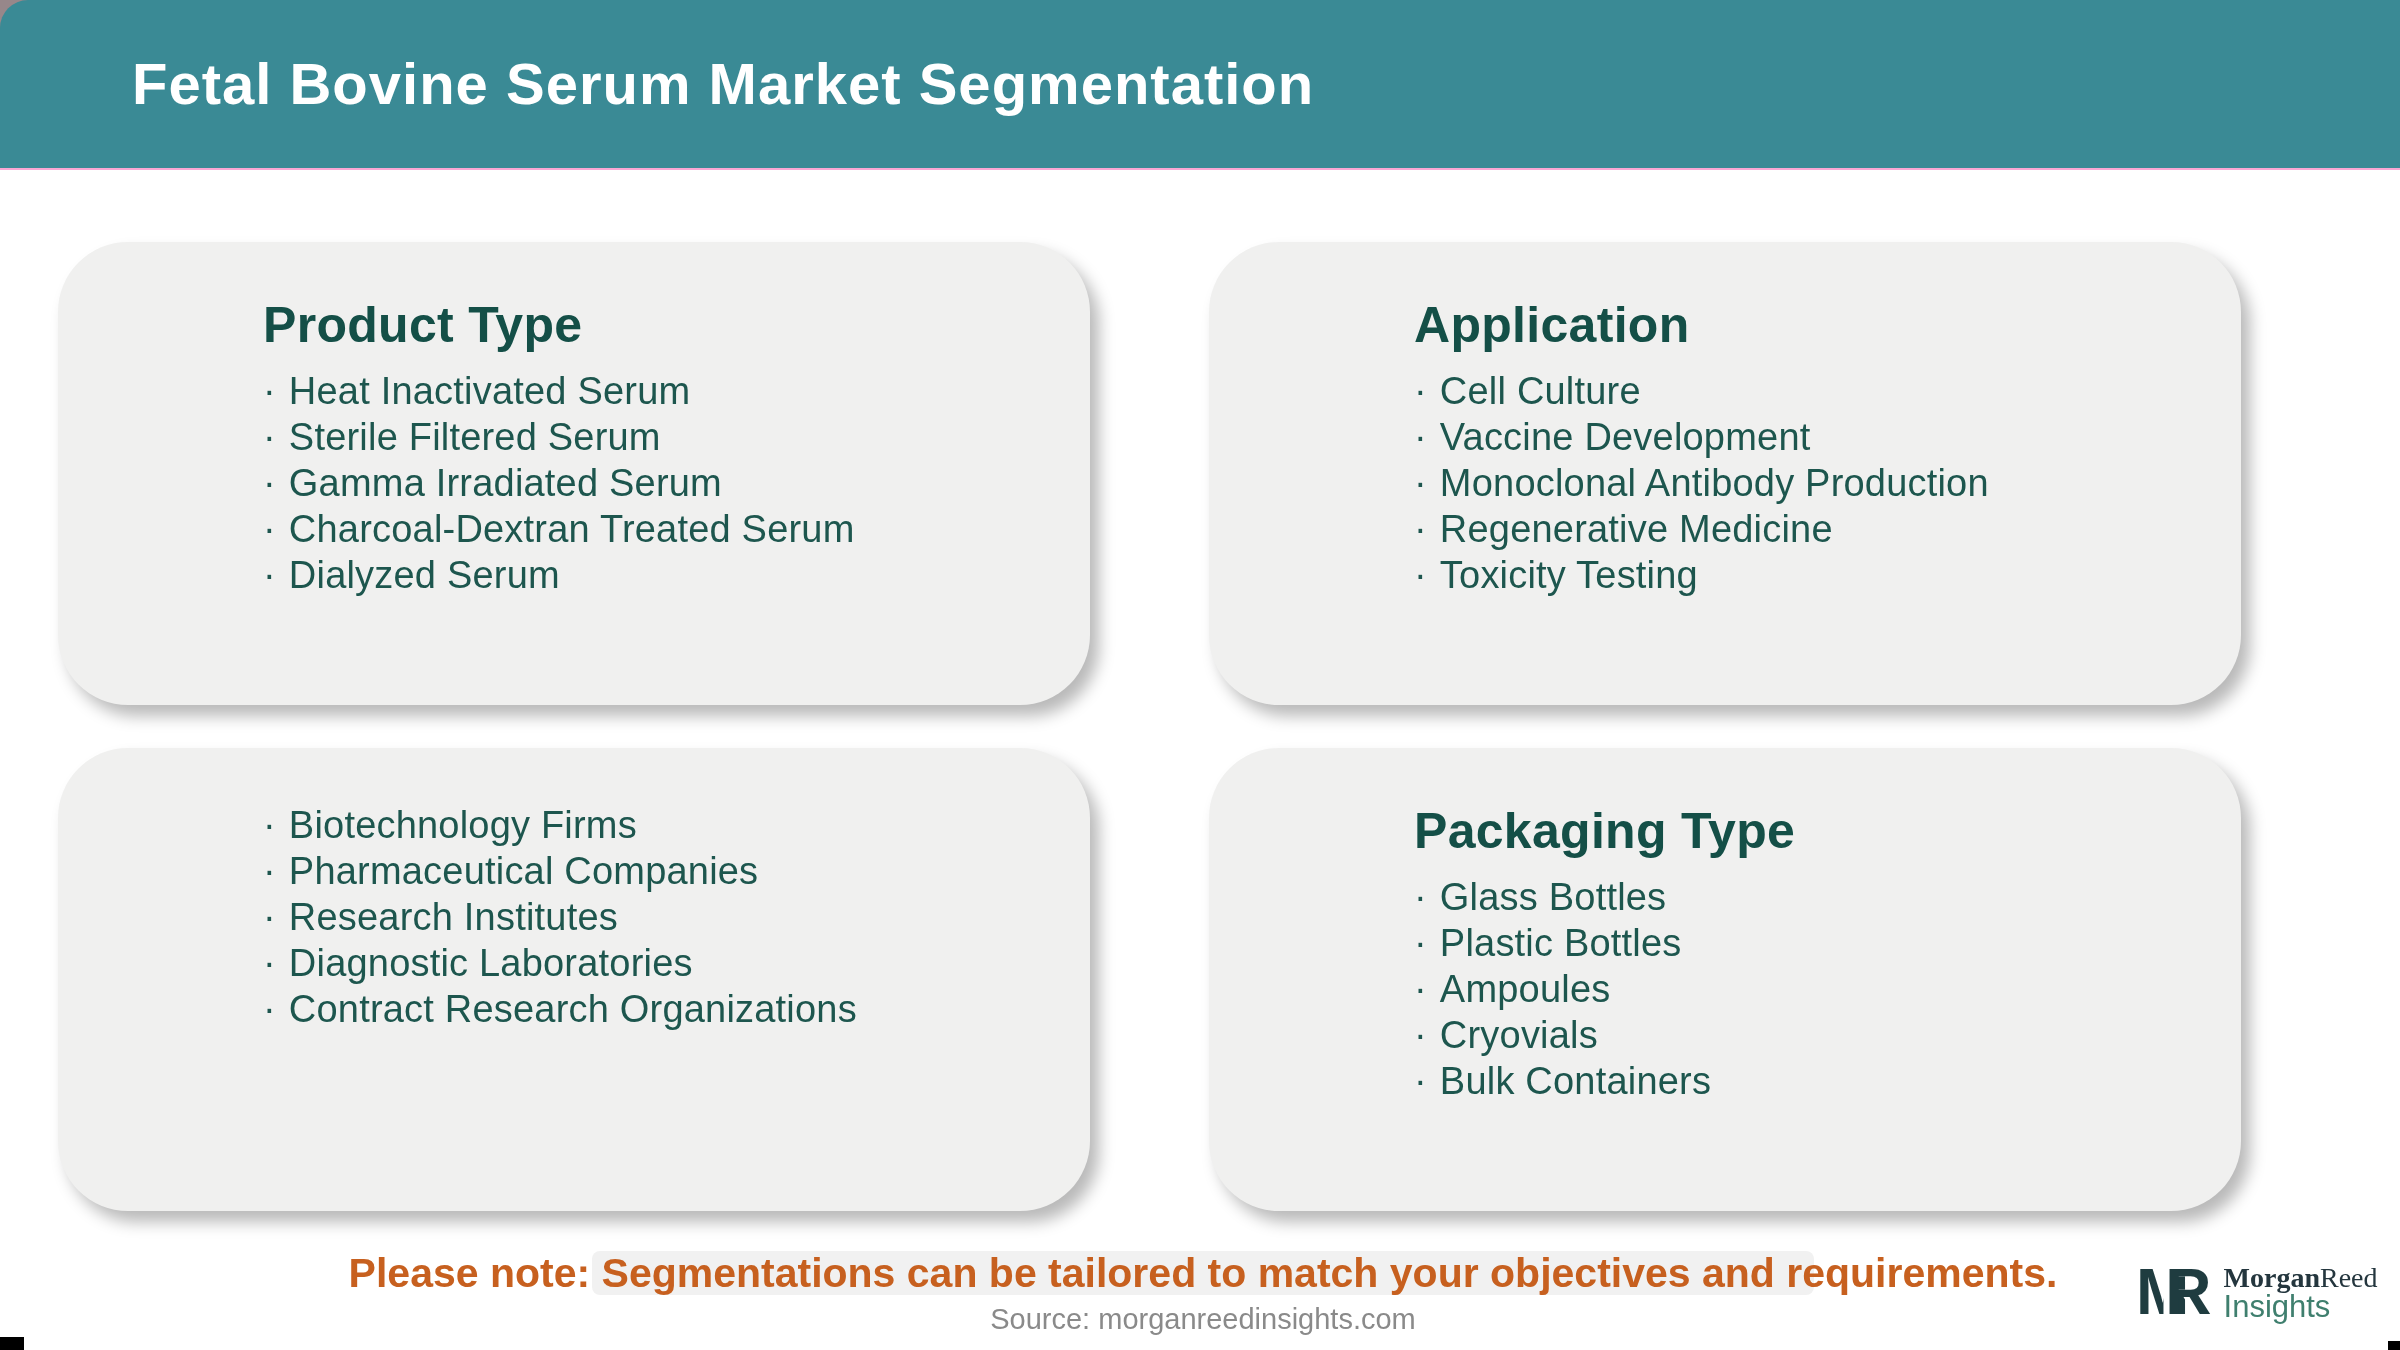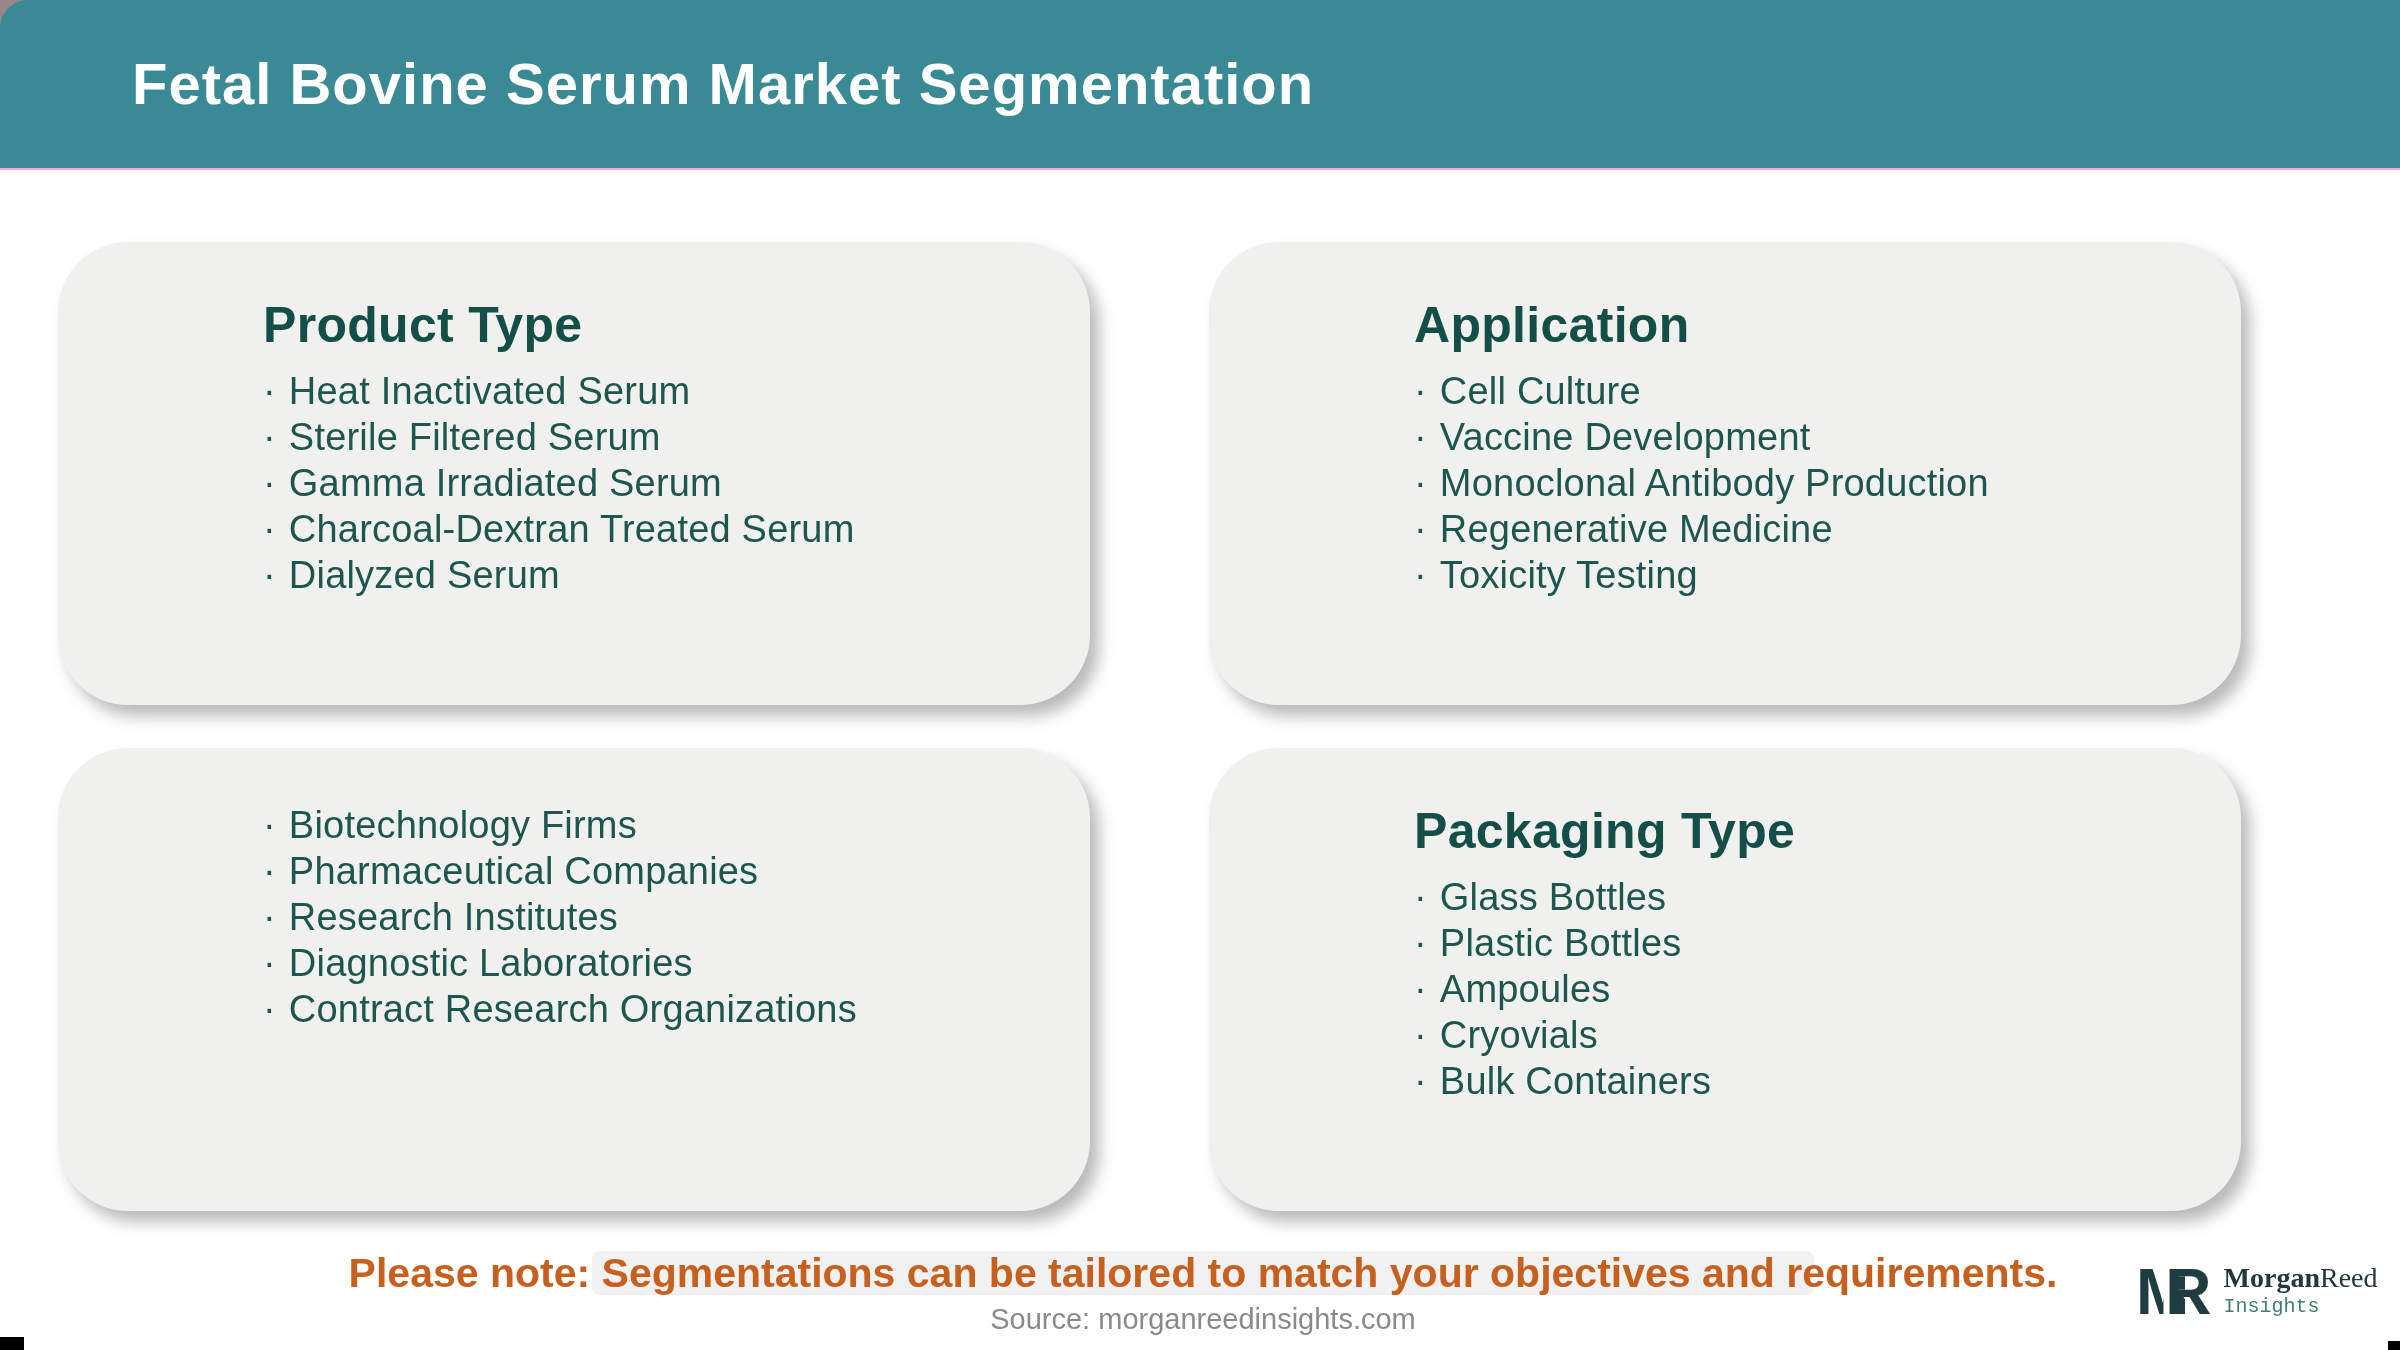--- a/index.html
+++ b/index.html
@@ -128,22 +128,22 @@
   .logo-text { display: flex; flex-direction: column; }
   .logo-name {
     font-family: "Liberation Serif", serif;
     font-size: 28px;
     line-height: 29px;
     color: var(--logo-name);
     white-space: nowrap;
   }
   .logo-name .name-bold { font-weight: 700; }
   .logo-sub {
-    font-family: Liberation Mono, monospace;
-    font-size: 20px;
+    font-family: Liberation Sans, sans-serif;
+    font-size: 31px;
     line-height: 29px;
     color: var(--logo-accent);
   }
   .mark { position: absolute; background: #000000; }
   .mark-left  { left: 0;      top: 1337px; width: 24px; height: 13px; }
   .mark-right { left: 2388px; top: 1341px; width: 12px; height: 9px; }
 </style>
 </head>
 <body>
 

